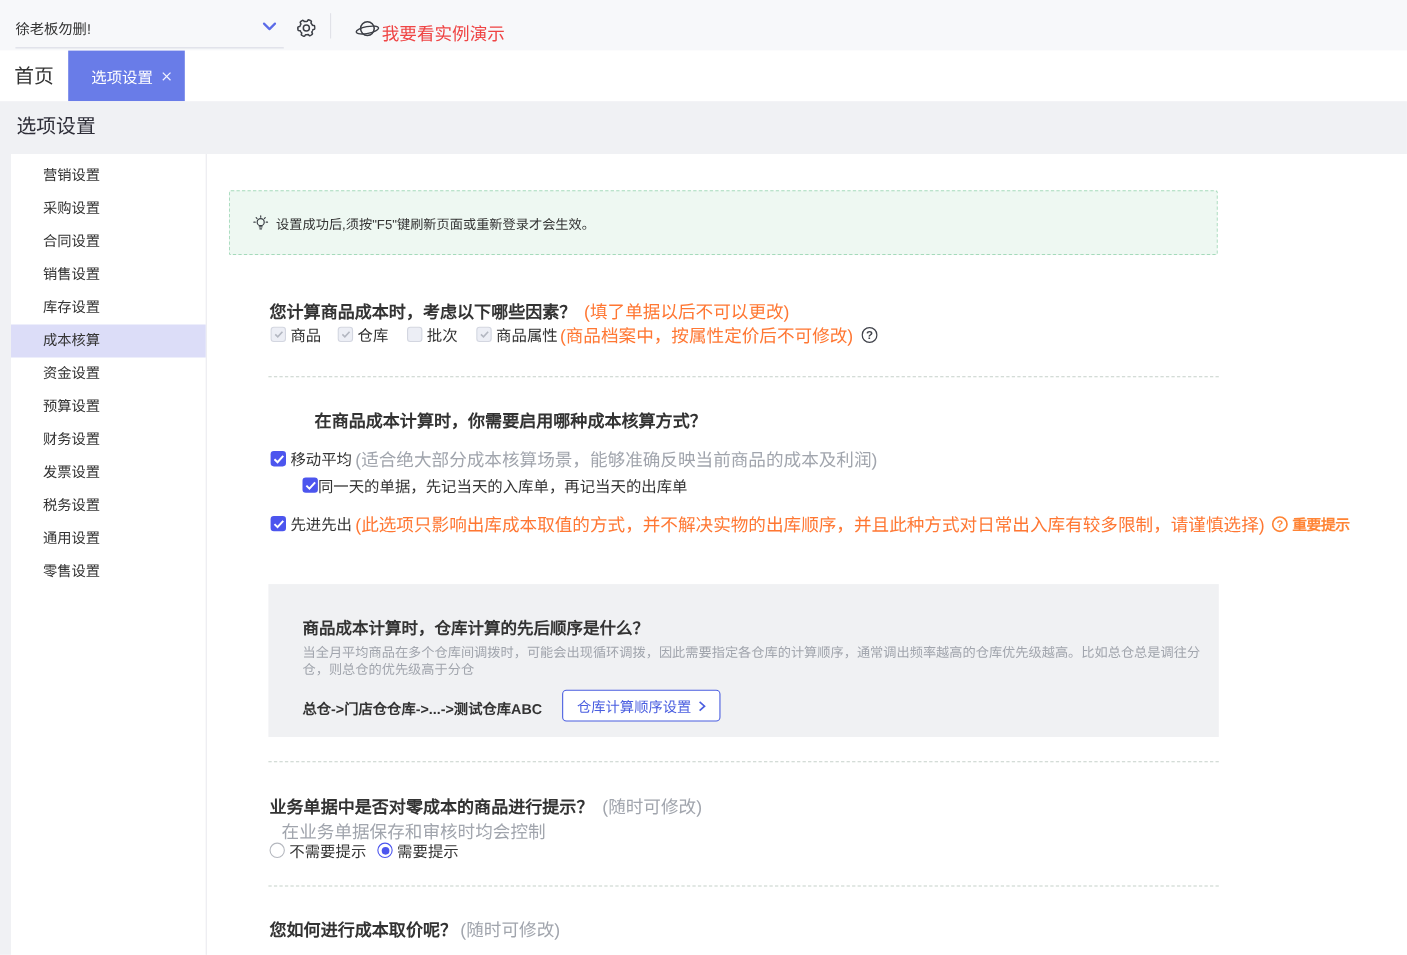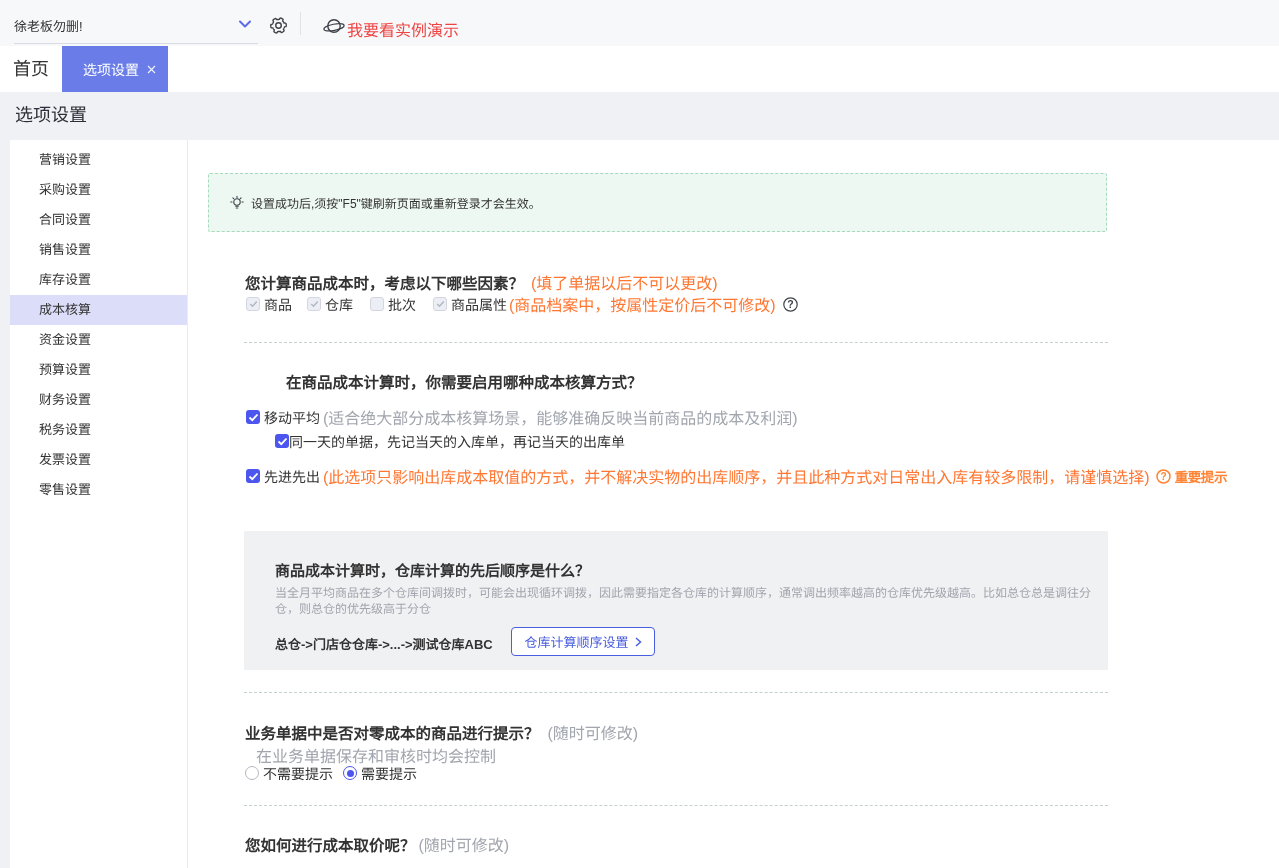--- a/index.html
+++ b/index.html
@@ -84,22 +84,23 @@
   <div id="sidebar" class="abs">
     <div class="mi">营销设置</div>
     <div class="mi">采购设置</div>
     <div class="mi">合同设置</div>
     <div class="mi">销售设置</div>
     <div class="mi">库存设置</div>
     <div class="mi on">成本核算</div>
     <div class="mi">资金设置</div>
     <div class="mi">预算设置</div>
     <div class="mi">财务设置</div>
+    <div class="mi">发票设置</div>
     <div class="mi">税务设置</div>
-    <div class="mi">发票设置</div>
+    <div class="mi">通用设置</div>
     <div class="mi">零售设置</div>
   </div>
 
   <div id="alert" class="abs">
     <div class="al-in">
       <svg width="16" height="16" viewBox="0 0 16 16">
           <g stroke="#3c4046" stroke-width="1.1" fill="none" stroke-linecap="round">
             <circle cx="8" cy="7" r="3.2"></circle>
             <path d="M6.7 11.2h2.6M7.2 13h1.6"></path>
             <path d="M8 1.2v1.2M3.9 2.9l.8.8M12.1 2.9l-.8.8M1.8 7h1.2M13 7h1.2"></path>

